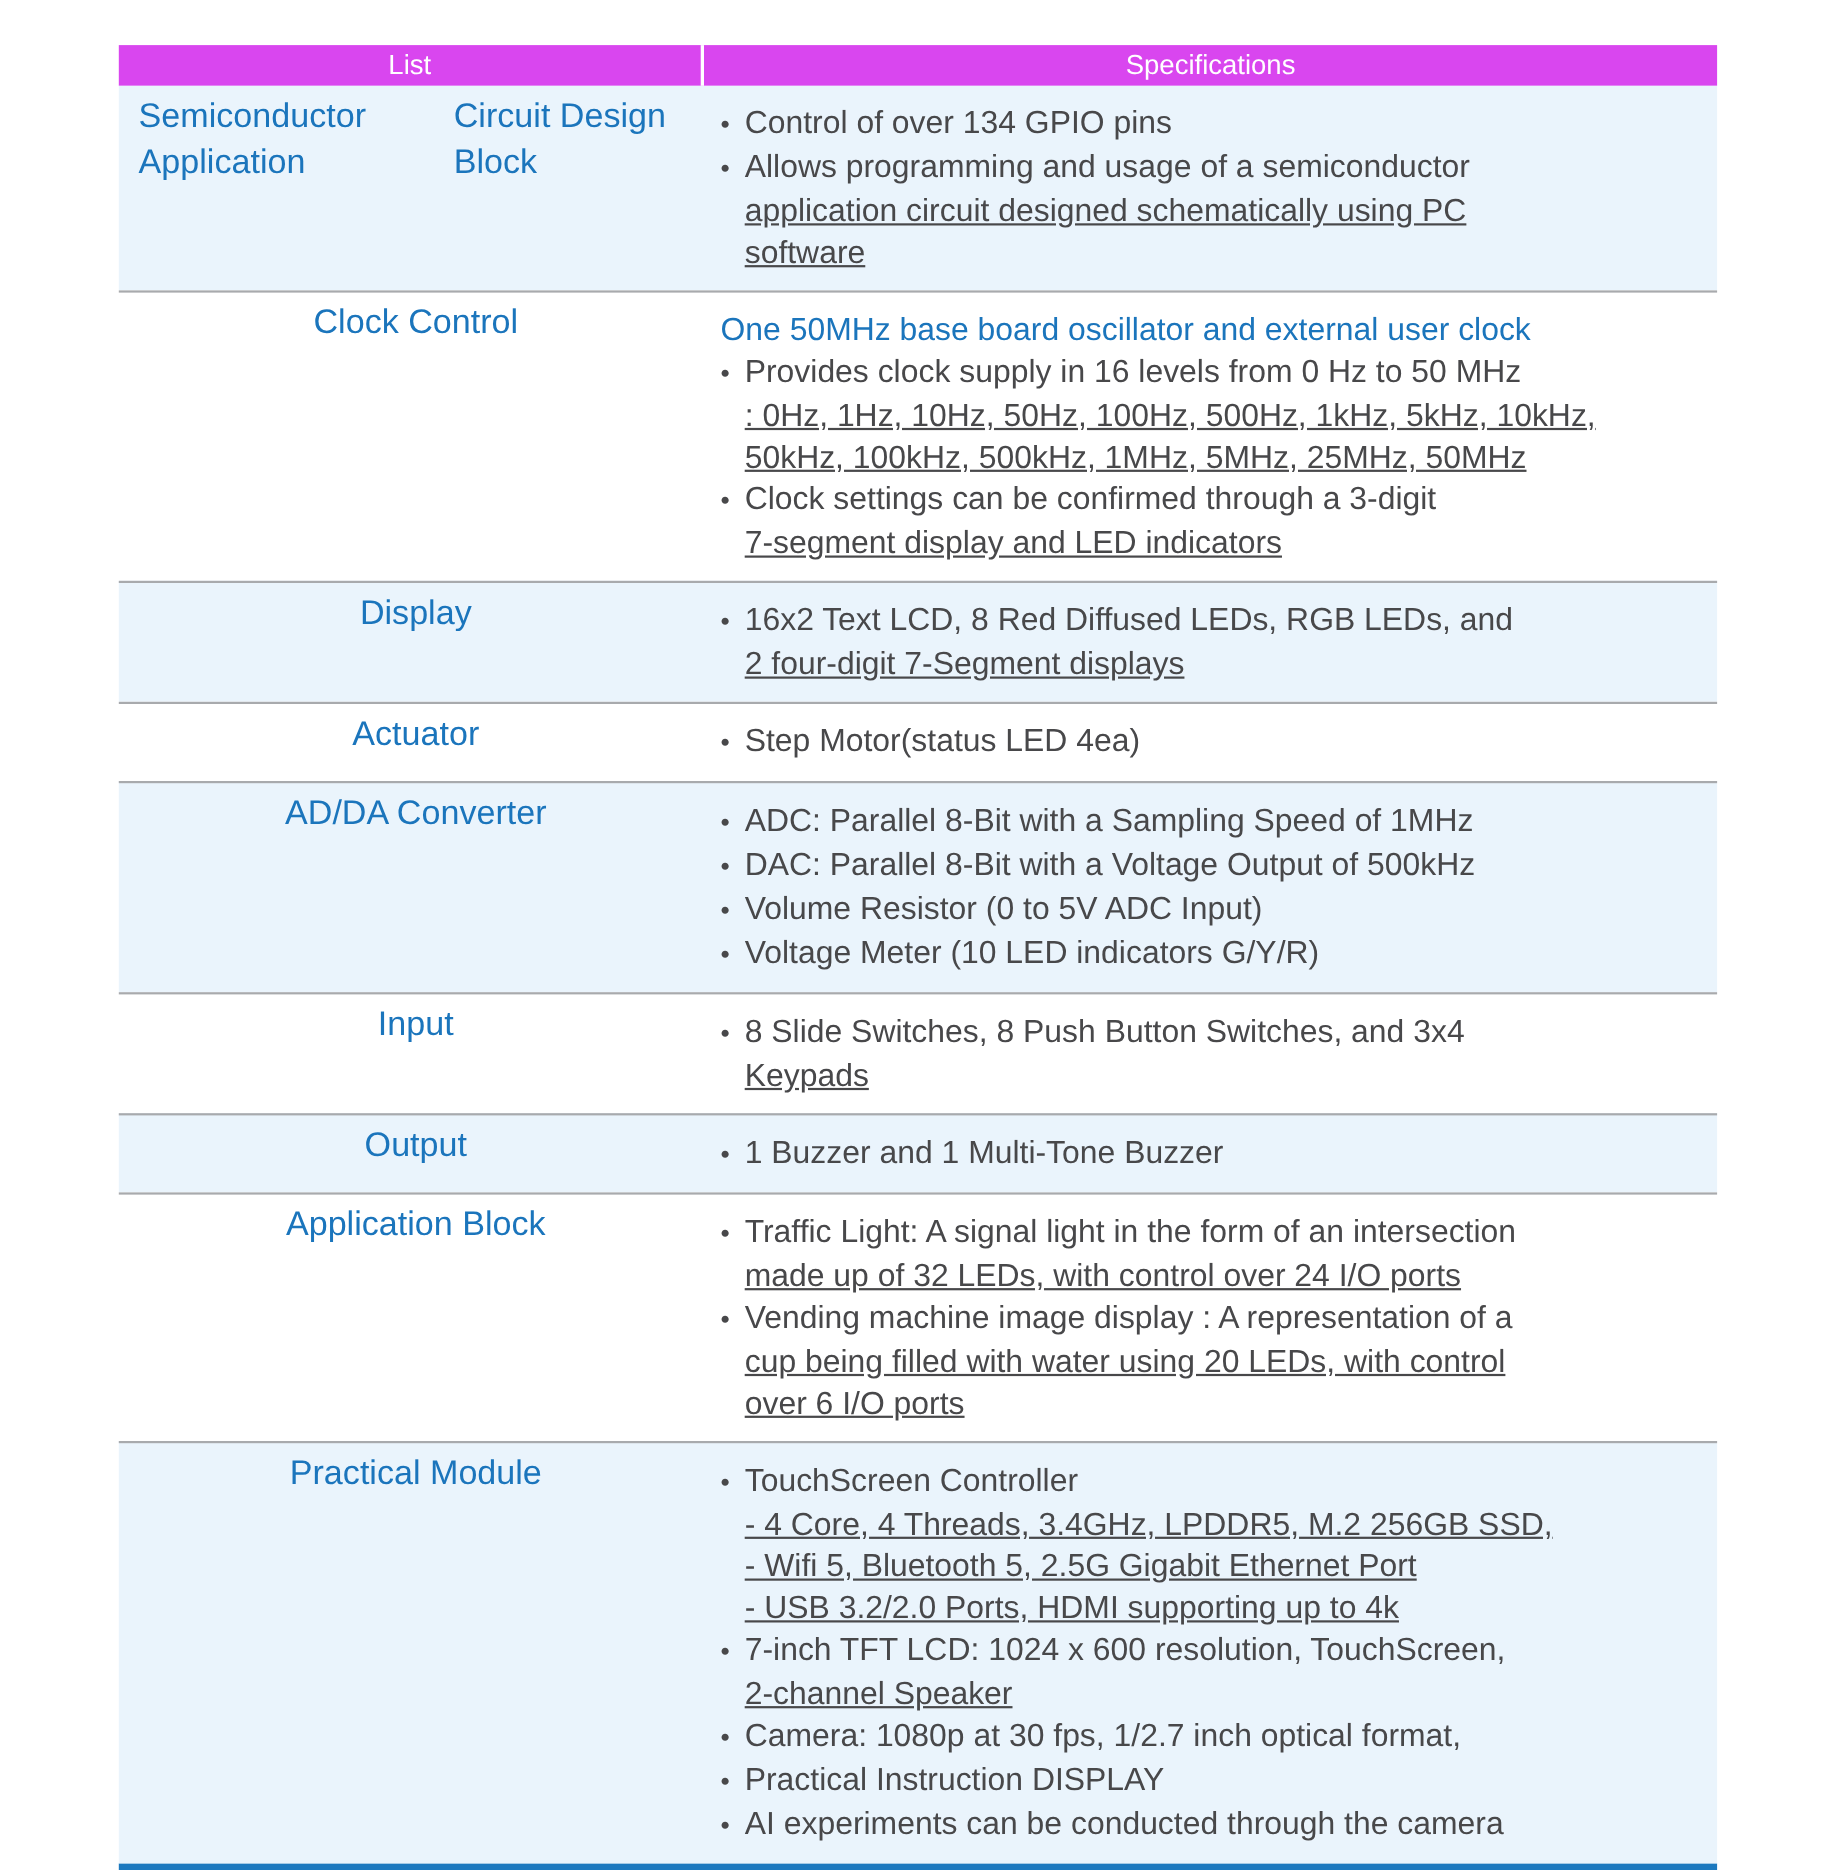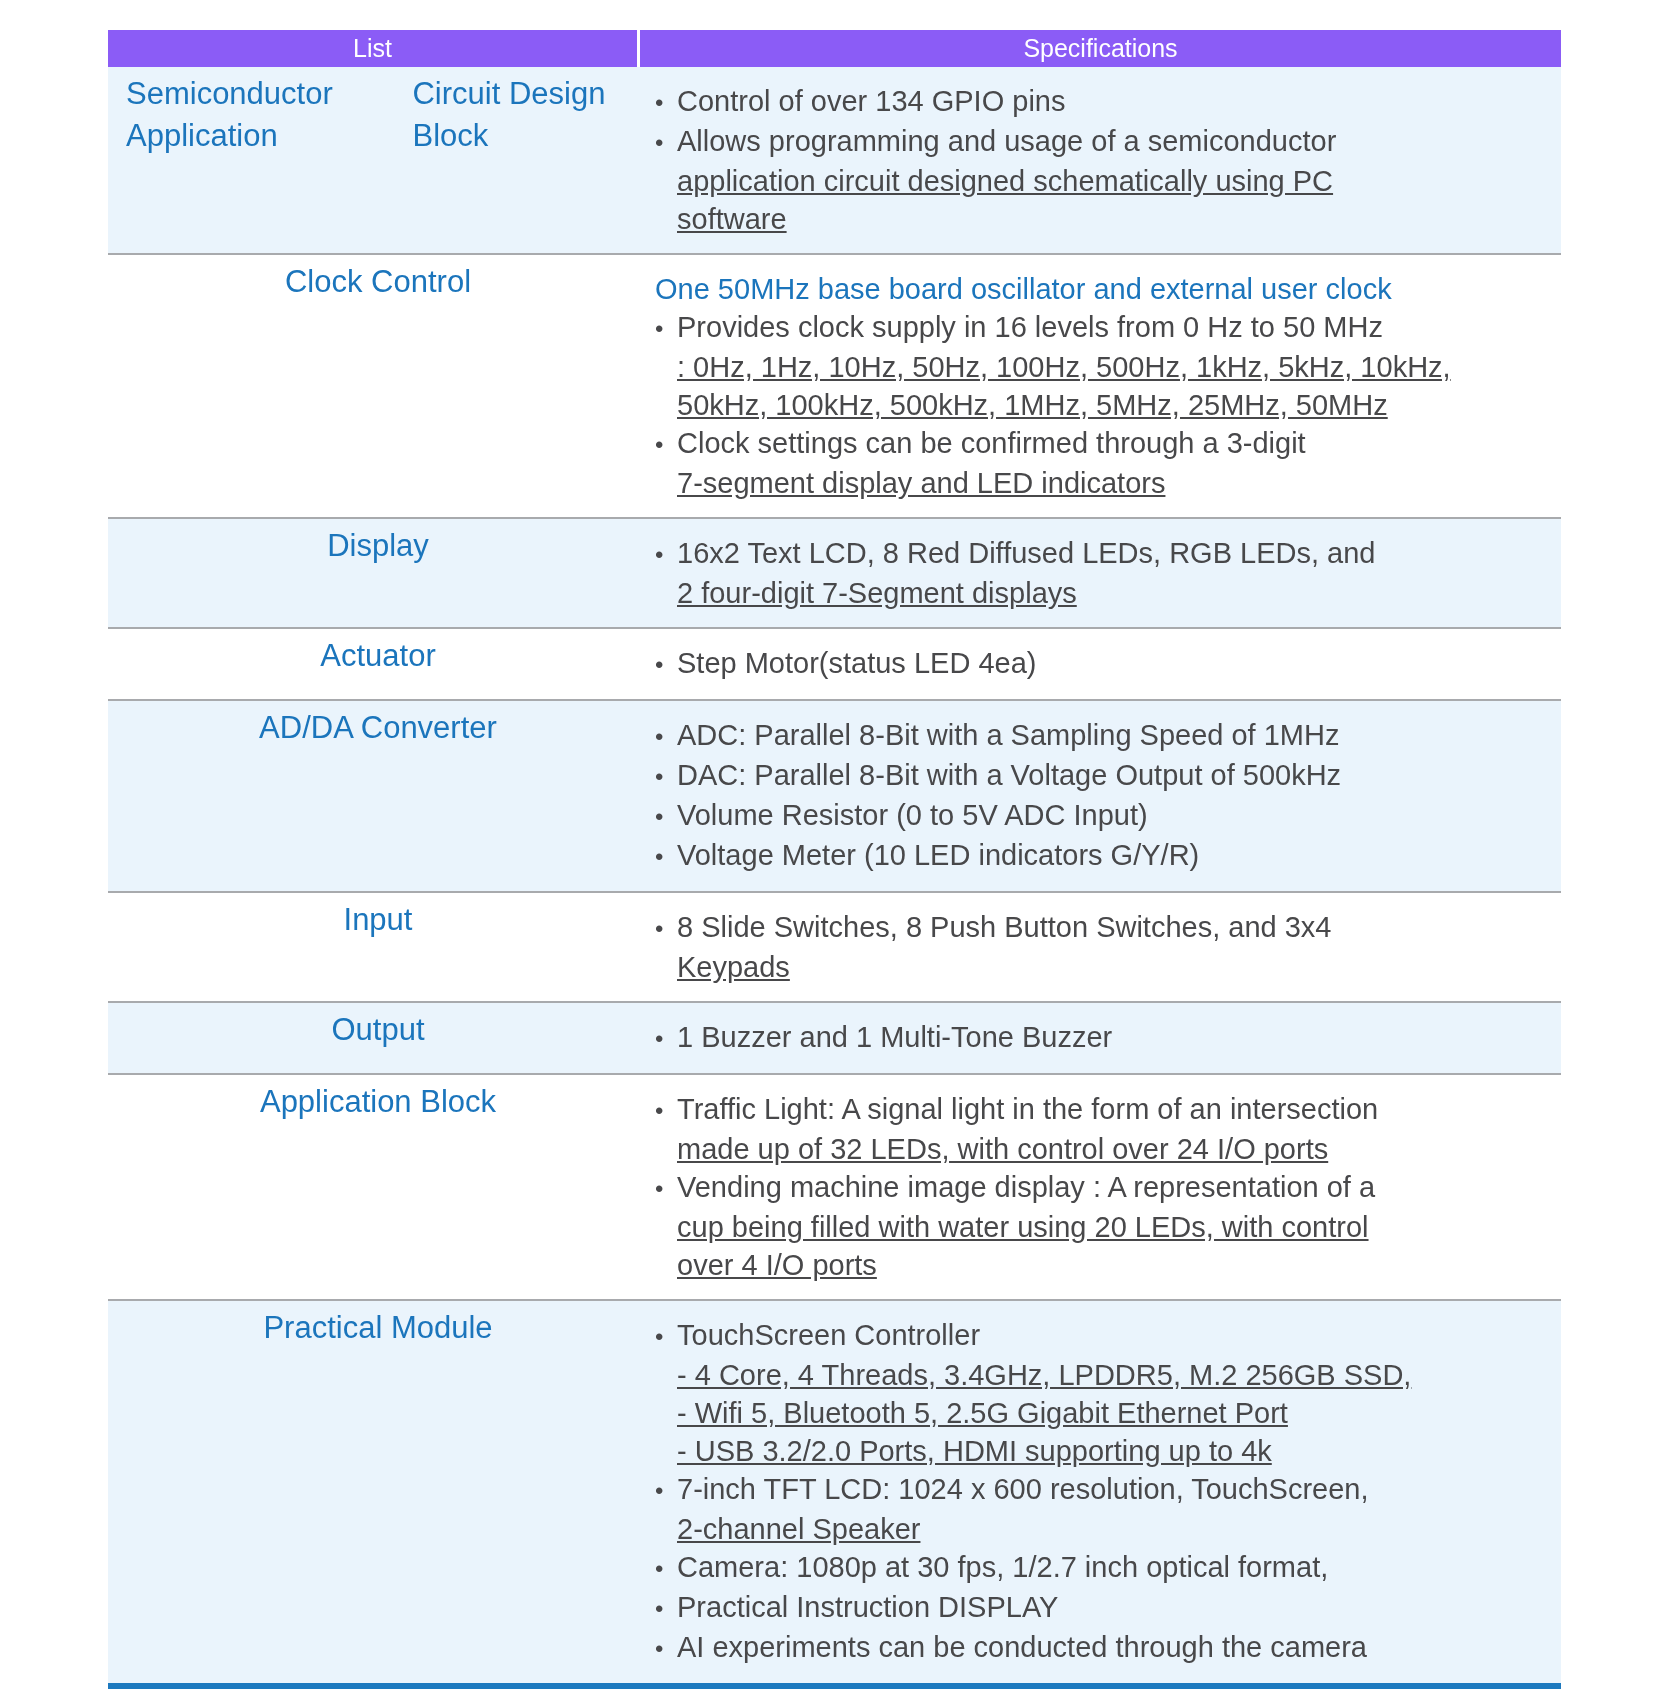--- a/index.html
+++ b/index.html
@@ -12,24 +12,25 @@
   }
   .spec-table {
     position:absolute;
     left:108px; top:30px;
     width:1453px;
     border-bottom:6px solid #1c79bf;
   }
   
   .thead {
     display:flex;
-    background:#8b5cf6;
+    background:#d946ef;
     color:#ffffff;
     height:37px;
     font-size:25px;
+    margin-top:11px;
   }
   .th {
     display:flex; align-items:center; justify-content:center;
   }
   .th-list {
     width:532px;
     border-right:3px solid #ffffff;
   }
   .th-specs { flex:1; }
   
@@ -146,21 +147,21 @@
       </div>
       <div class="row">
         <div class="cell-label">
           <div class="label-line">Application Block</div>
         </div>
         <div class="cell-specs">
           <div class="line bullet"><span class="marker">•</span><span class="txt">Traffic Light: A signal light in the form of an intersection</span></div>
           <div class="line cont"><span class="txt">made up of 32 LEDs, with control over 24 I/O ports</span></div>
           <div class="line bullet"><span class="marker">•</span><span class="txt">Vending machine image display : A representation of a</span></div>
           <div class="line cont"><span class="txt">cup being filled with water using 20 LEDs, with control</span></div>
-          <div class="line cont"><span class="txt">over 4 I/O ports</span></div>
+          <div class="line cont"><span class="txt">over 6 I/O ports</span></div>
         </div>
       </div>
       <div class="row alt">
         <div class="cell-label">
           <div class="label-line">Practical Module</div>
         </div>
         <div class="cell-specs">
           <div class="line bullet"><span class="marker">•</span><span class="txt">TouchScreen Controller</span></div>
           <div class="line sub"><span class="txt">- 4 Core, 4 Threads, 3.4GHz, LPDDR5, M.2 256GB SSD,</span></div>
           <div class="line sub"><span class="txt">- Wifi 5, Bluetooth 5, 2.5G Gigabit Ethernet Port</span></div>

